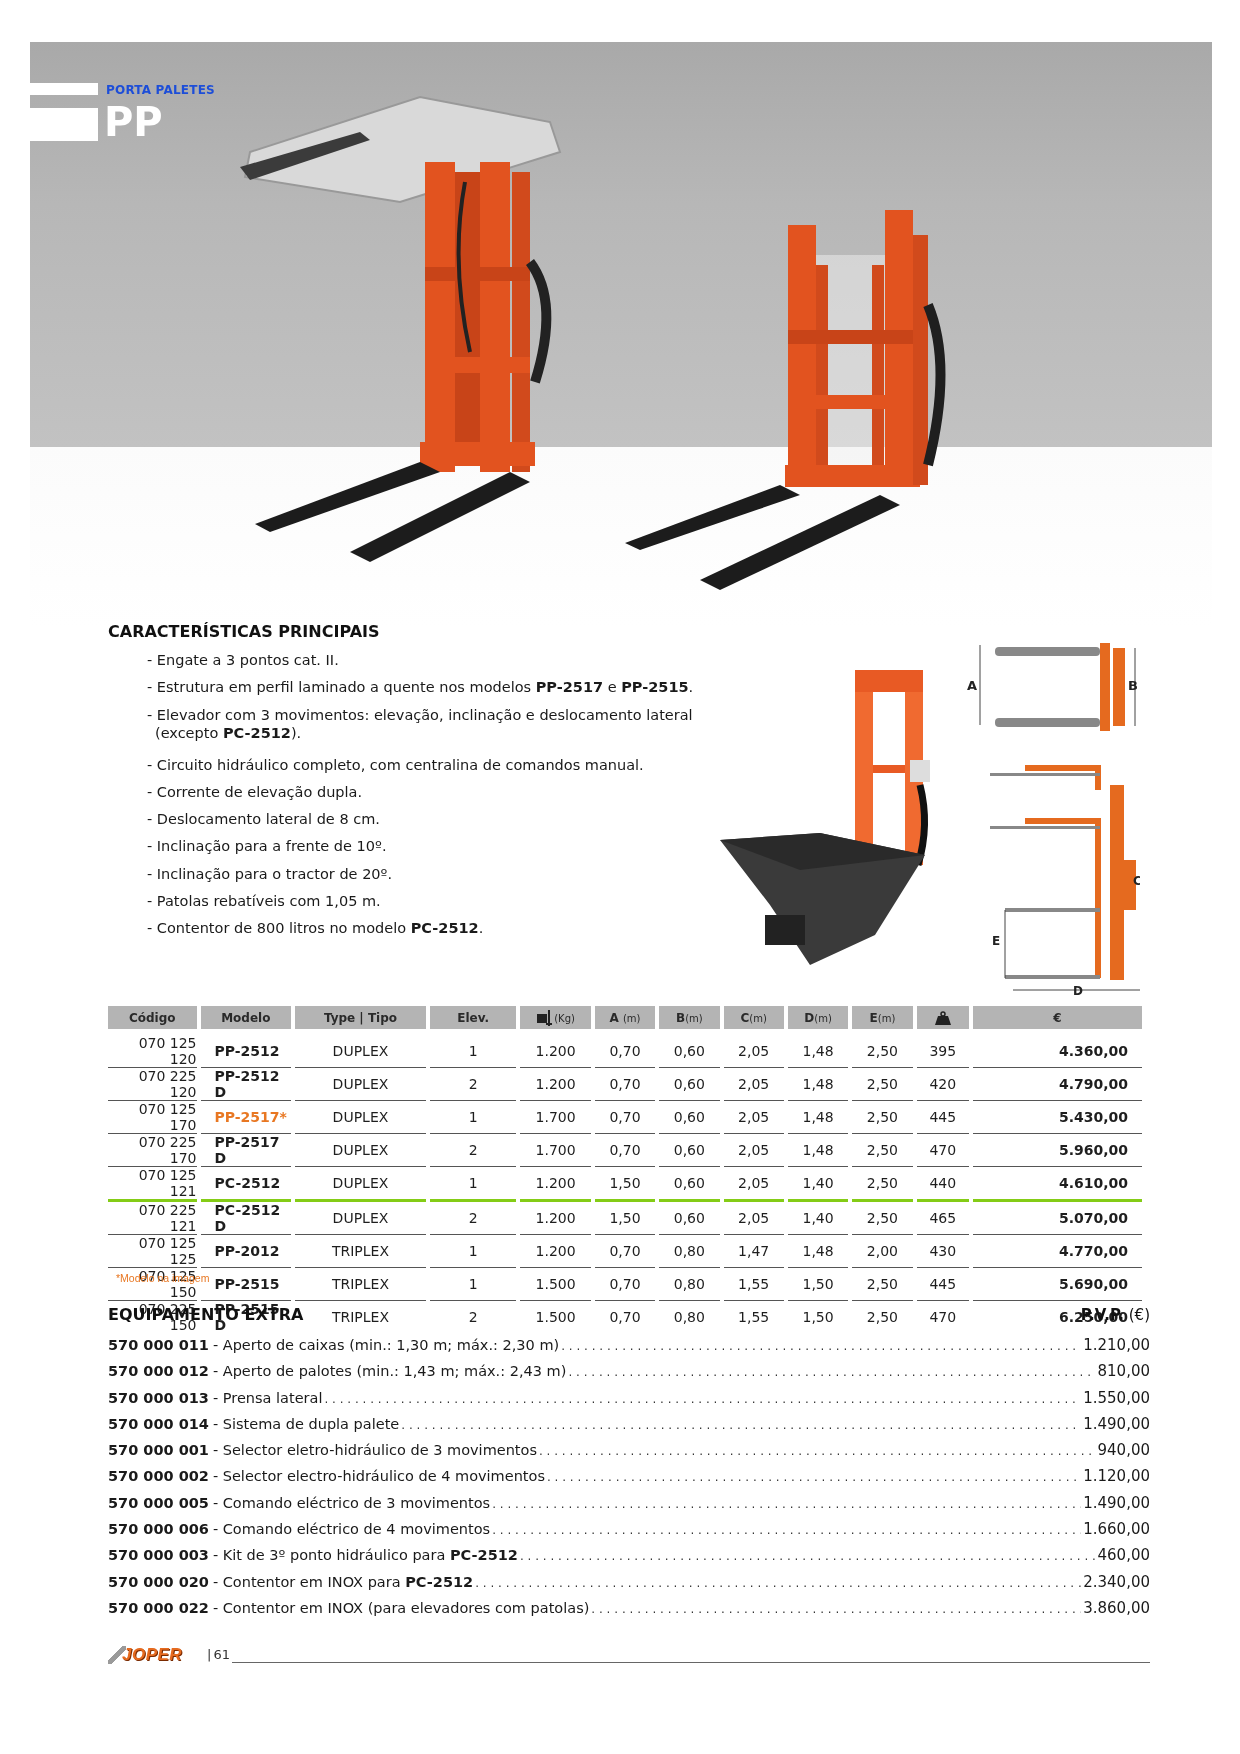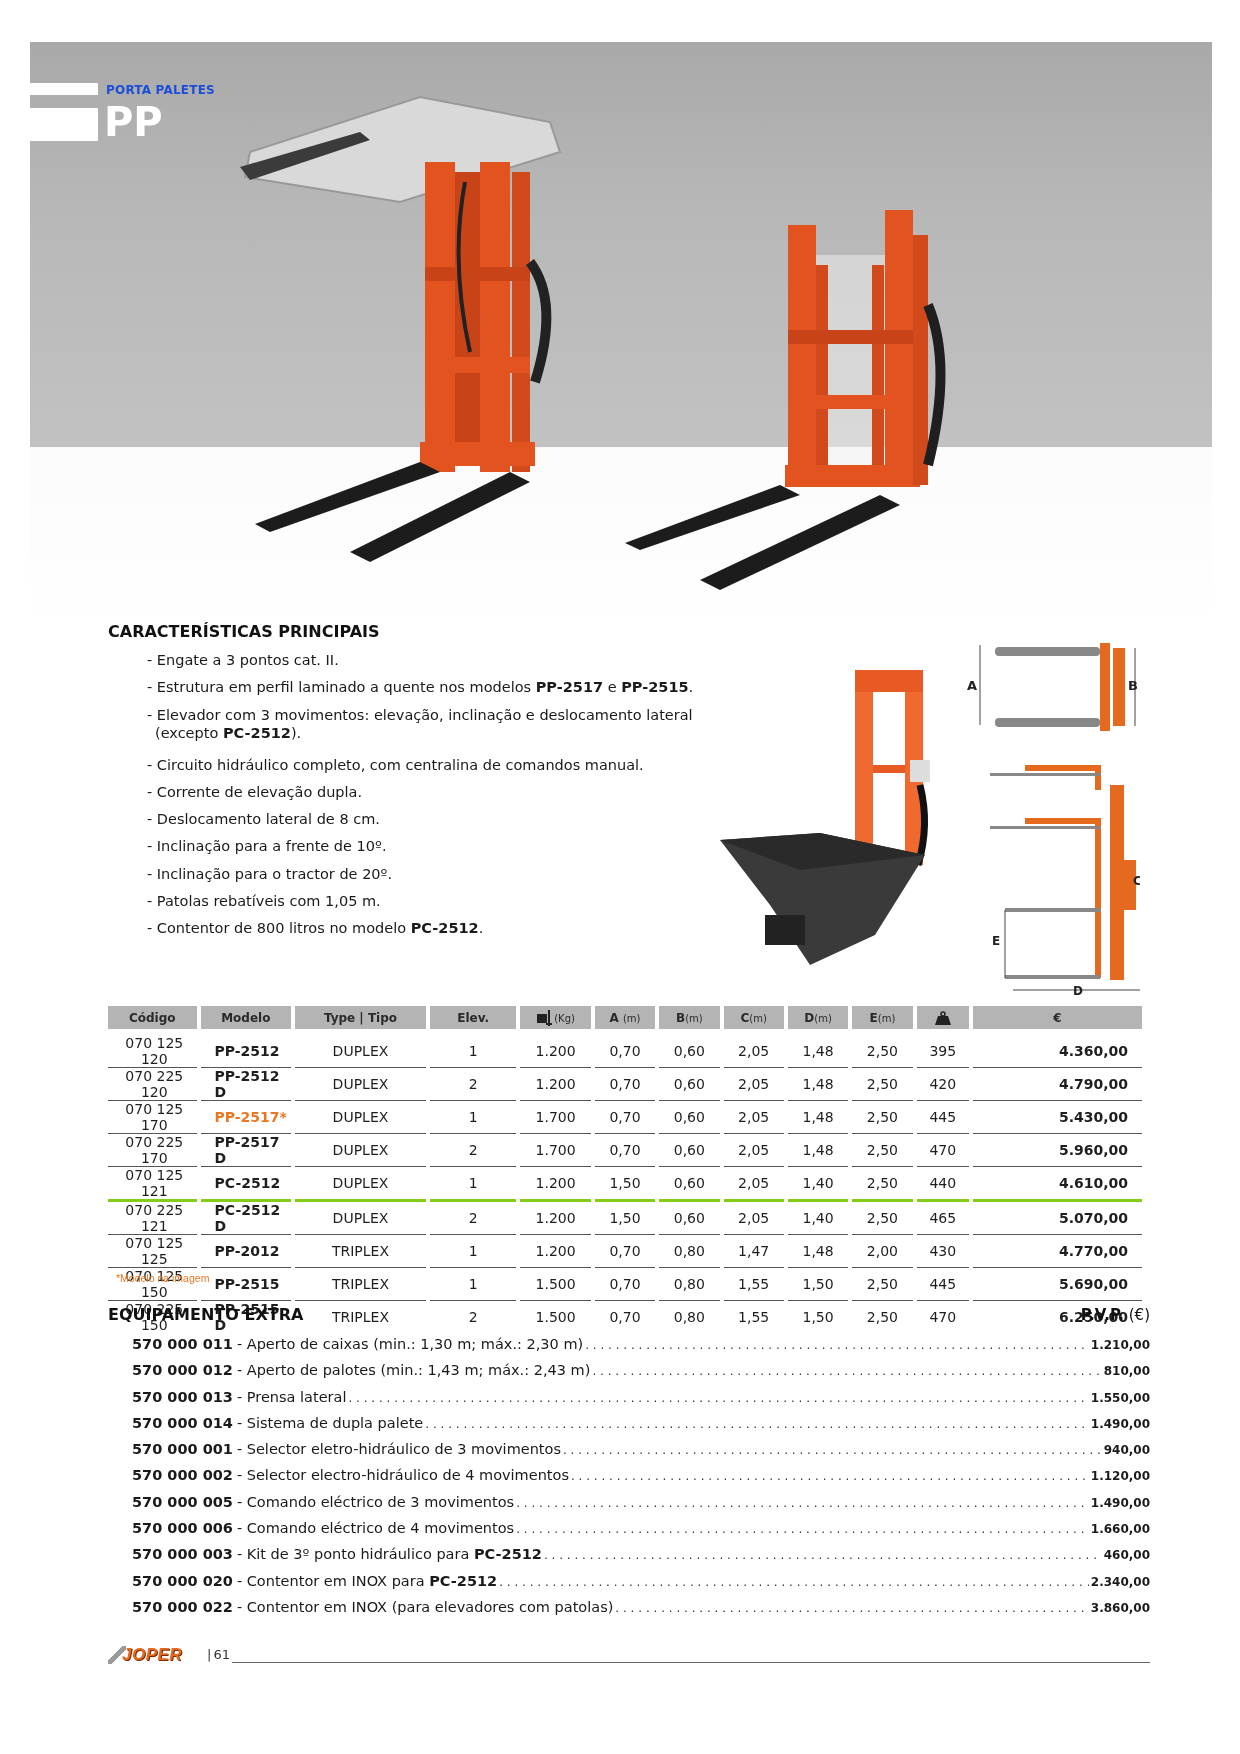--- a/index.html
+++ b/index.html
@@ -25,39 +25,39 @@
   .features-list li { height: 27.3px; line-height: 18px; }
   .features-list li.two-line { height: 50px; }
   .features-list b { font-weight: bold; }
 
   
   .spec-table { position: absolute; left: 108px; top: 1006px; width: 1042px; border-collapse: separate; border-spacing: 4px 0; font-size: 14px; }
   .spec-table { margin-left: -4px; }
   .spec-table th { background: #b4b4b4; height: 29px; font-size: 12px; font-weight: bold; color: #2a2a2a; text-align: center; border-bottom: 6px solid #fff; }
   .spec-table th small { font-weight: normal; font-size: 10px; }
   .spec-table td { height: 26px; text-align: center; border-bottom: 1px solid #555; color: #1e1e1e; vertical-align: middle; }
-  .spec-table td.code { text-align: center; padding-left: 4px; }
+  .spec-table td.code { text-align: right; padding-left: 4px; }
   .spec-table td.model { font-weight: bold; text-align: left; padding-left: 14px; }
   .spec-table td.model.highlight { color: #e87722; }
   .spec-table td.price { font-weight: bold; text-align: right; padding-right: 14px; }
   .spec-table tr.sep td { border-bottom: 3px solid #84cc16; }
   .footnote { position: absolute; left: 116px; top: 1272px; font-size: 10.5px; color: #e87722; font-family: "Liberation Sans", sans-serif; }
 
   
   .extras-title { position: absolute; left: 108px; top: 1305px; font-size: 16px; font-weight: bold; color: #111; }
   .extras-pvp { position: absolute; right: 90px; top: 1306px; font-size: 15px; color: #111; }
   .extras-pvp b { font-weight: bold; }
   .extras-list { position: absolute; left: 108px; top: 1336px; width: 1042px; list-style: none; font-size: 14.5px; }
-  .extras-list li { display: flex; align-items: baseline; height: 26.3px; margin-left: 24px; }
+  .extras-list li { display: flex; align-items: baseline; height: 26.3px; }
   .extras-list .ecode { font-weight: bold; white-space: nowrap; }
   .extras-list .edesc { white-space: nowrap; padding-left: 4px; }
   .extras-list .edesc b { font-weight: bold; }
   .extras-list .dots { flex: 1; overflow: hidden; white-space: nowrap; margin: 0 2px; color: #333; letter-spacing: 3.2px; font-size: 12px; }
   .extras-list .dots::before { content: ". . . . . . . . . . . . . . . . . . . . . . . . . . . . . . . . . . . . . . . . . . . . . . . . . . . . . . . . . . . . . . . . . . . . . . . . . . . . . . . . . . . . . . . . . . . . . . . . . . . . . . . . . . . . . . . . . . . . . . . . . . . . . . . . . . . . . . . . . . . . . . . . . . . . . . . . . . . . ."; letter-spacing: 0; }
-  .extras-list .eprice { font-weight: bold; font-size: 12px; white-space: nowrap; }
+  .extras-list .eprice { font-weight: normal; font-size: 15px; white-space: nowrap; }
 
   
   .footer { position: absolute; left: 108px; top: 1645px; width: 1042px; height: 22px; }
   .footer-logo { position: absolute; left: 0; top: 0; height: 20px; width: 96px; }
   .footer-logo .slash { position: absolute; left: 0; top: 1px; width: 18px; height: 18px;
       background: linear-gradient(135deg, transparent 40%, #9a9a9a 40%, #9a9a9a 60%, transparent 60%); }
   .footer-logo .text { position: absolute; left: 14px; top: 0px; font-size: 17px; font-weight: bold; font-style: italic; color: #e56a1f;
       letter-spacing: 0.5px; text-shadow: 1px 1px 0 #7a2a00; font-family: "Liberation Sans", sans-serif; }
   .footer-page { position: absolute; left: 99px; top: 2px; font-size: 13px; color: #333; }
   .footer-page::before { content: "|"; margin-right: 2px; }

